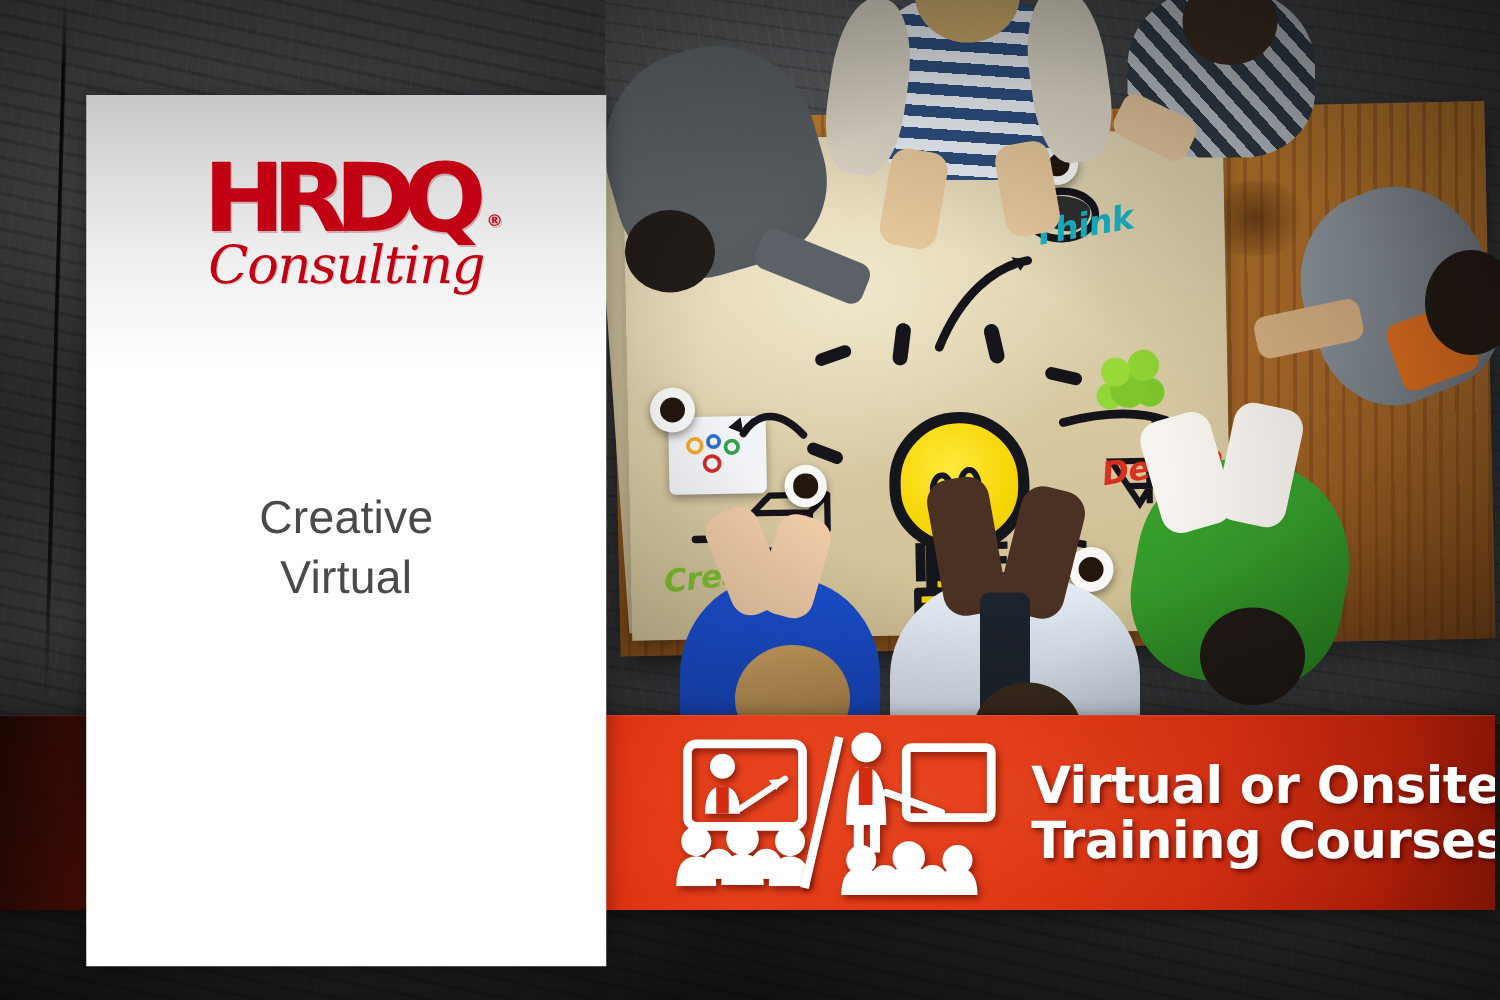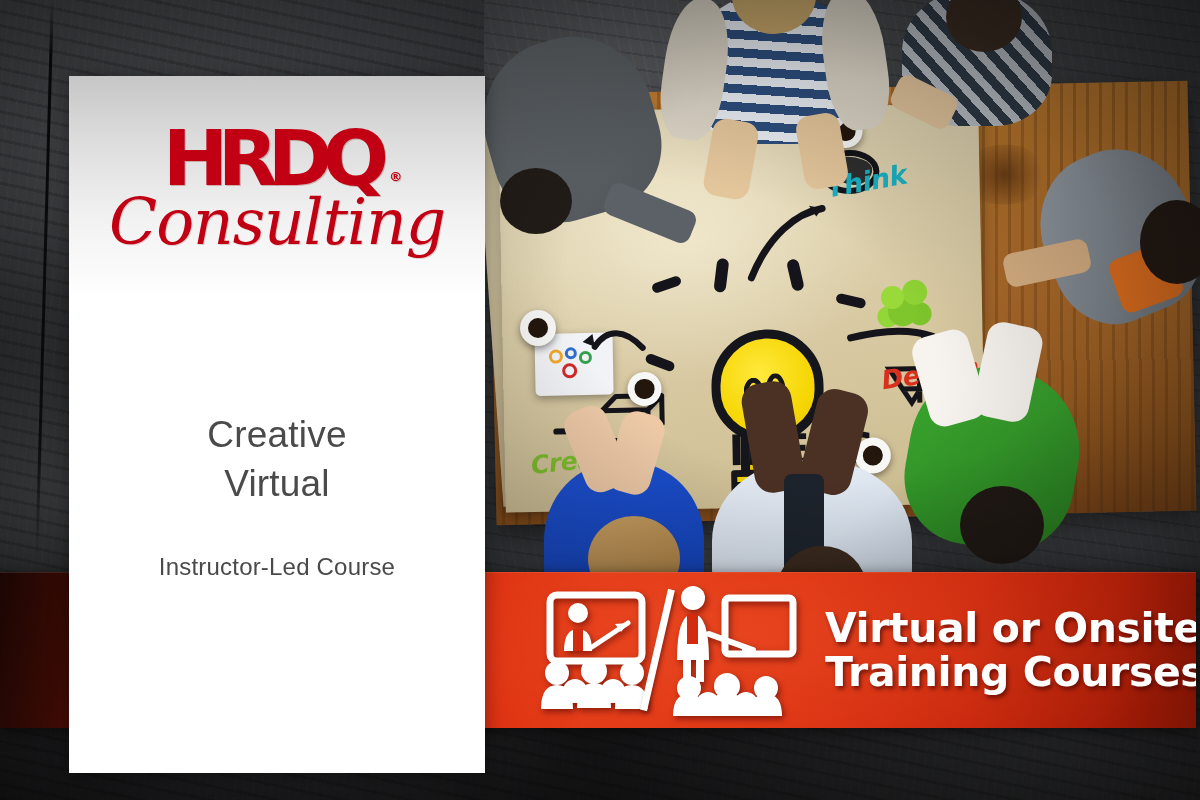--- a/index.html
+++ b/index.html
@@ -217,21 +217,21 @@
   }
   .logo-reg {
     font-size: 13px;
     letter-spacing: 0;
     vertical-align: super;
     position: relative; left: 10px; top: 22px;
   }
   .logo-consulting {
     font-family: "DejaVu Serif", serif;
     font-style: italic;
-    font-size: 63px;
+    font-size: 42px;
     line-height: 1.02;
     color: #c20013;
     letter-spacing: -1px;
     margin-top: -4px;
     text-shadow: 1px 1px 0 rgba(120,0,10,.18);
   }
   .course-title {
     margin-top: 156px;
     font-size: 37px;
     line-height: 1.30;
@@ -477,16 +477,15 @@
     <div class="logo-block">
       <div class="logo-hrdq"><span>HRDQ</span><span class="logo-reg">®</span></div>
       <div class="logo-consulting">Consulting</div>
     </div>
 
     <div class="course-title">
       <div>Creative</div>
       <div>Virtual</div>
     </div>
 
-    <div class="course-sub">Instructor-Led Course</div>
   </div>
 
 </div>
 
 </body></html>

